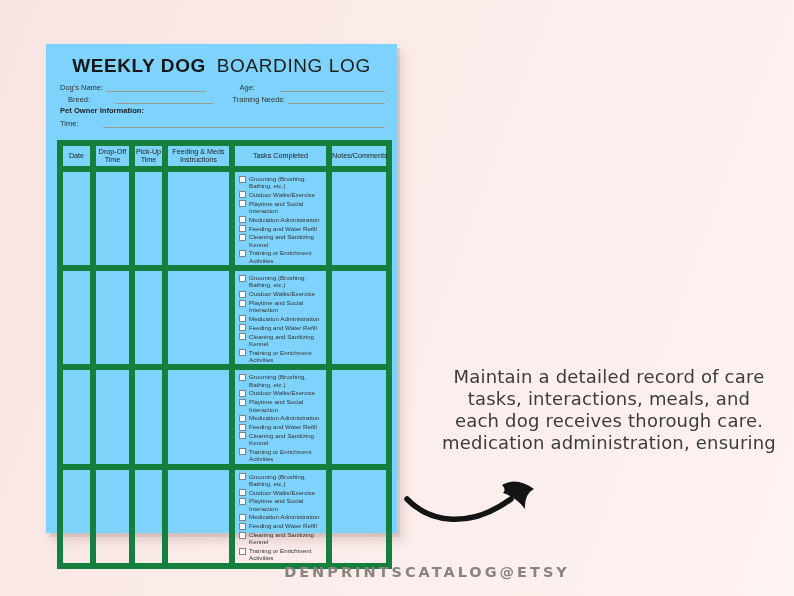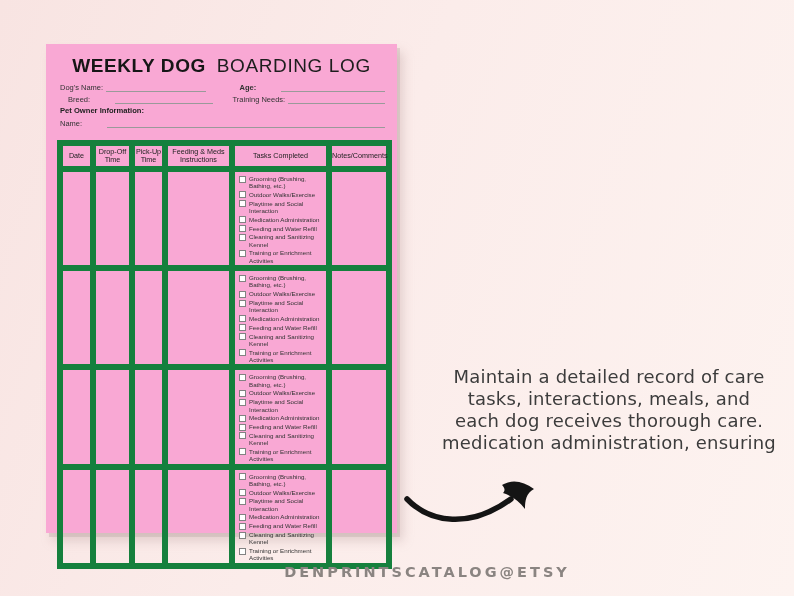--- a/index.html
+++ b/index.html
@@ -4,39 +4,39 @@
 <style>
   html,body { margin:0; padding:0; }
   body {
     width:794px; height:596px; position:relative; overflow:hidden;
     background:linear-gradient(110deg,#f8e4e2 0%, #fbecea 45%, #fdf3f0 100%);
     font-family:"Liberation Sans", sans-serif;
   }
   
   .paper {
     position:absolute; left:46px; top:44px; width:351px; height:489px;
-    background:#f9a8d4;
+    background:#7dd3fc;
     box-shadow:3px 4px 0 rgba(190,170,168,.38), 6px 8px 10px rgba(180,150,148,.35);
   }
   .title {
     text-align:center; margin-top:11px; font-size:19px; letter-spacing:.6px;
     color:#161616; white-space:nowrap;
   }
   .title .tb { font-weight:700; }
   .title .tr { font-weight:400; margin-left:5px; color:#1d1d1d; }
 
   
   .fields { position:absolute; left:14px; right:12px; top:36px; font-size:7.5px; color:#333; }
   .frow { display:flex; align-items:flex-end; height:12px; }
   .fhalf { display:flex; align-items:flex-end; flex:1; }
   .flabel { white-space:nowrap; padding-right:3px; line-height:1; padding-bottom:1px; }
   .fbold  { font-weight:700; font-size:7.6px; color:#222; }
   .fline  { flex:1; border-bottom:1px solid #9a9a9a; height:9px; }
   .ind    { margin-left:8px; }
-  .padl34 { padding-left:34px;font-weight:bold; }
+  .padl34 { padding-left:34px; }
   .padl20 { padding-left:20px; }
   .gap-line { margin-left:22px; }
 
   
   table.log {
     position:absolute; left:11px; top:96px; width:329px;
     border-collapse:collapse; table-layout:fixed;
   }
   table.log col.c1{width:33px} table.log col.c2{width:39px}
   table.log col.c3{width:33px} table.log col.c4{width:67px}
@@ -96,21 +96,21 @@
       </div>
       <div class="fhalf padl20">
         <span class="flabel">Training Needs:</span>
         <span class="fline"></span>
       </div>
     </div>
     <div class="frow">
       <span class="flabel fbold">Pet Owner Information:</span>
     </div>
     <div class="frow">
-      <span class="flabel">Name:</span>
+      <span class="flabel">Time:</span>
       <span class="fline gap-line"></span>
     </div>
   </div>
 
   <table class="log" id="log">
     <colgroup>
       <col class="c1">
         <col class="c2">
         <col class="c3">
         <col class="c4">

